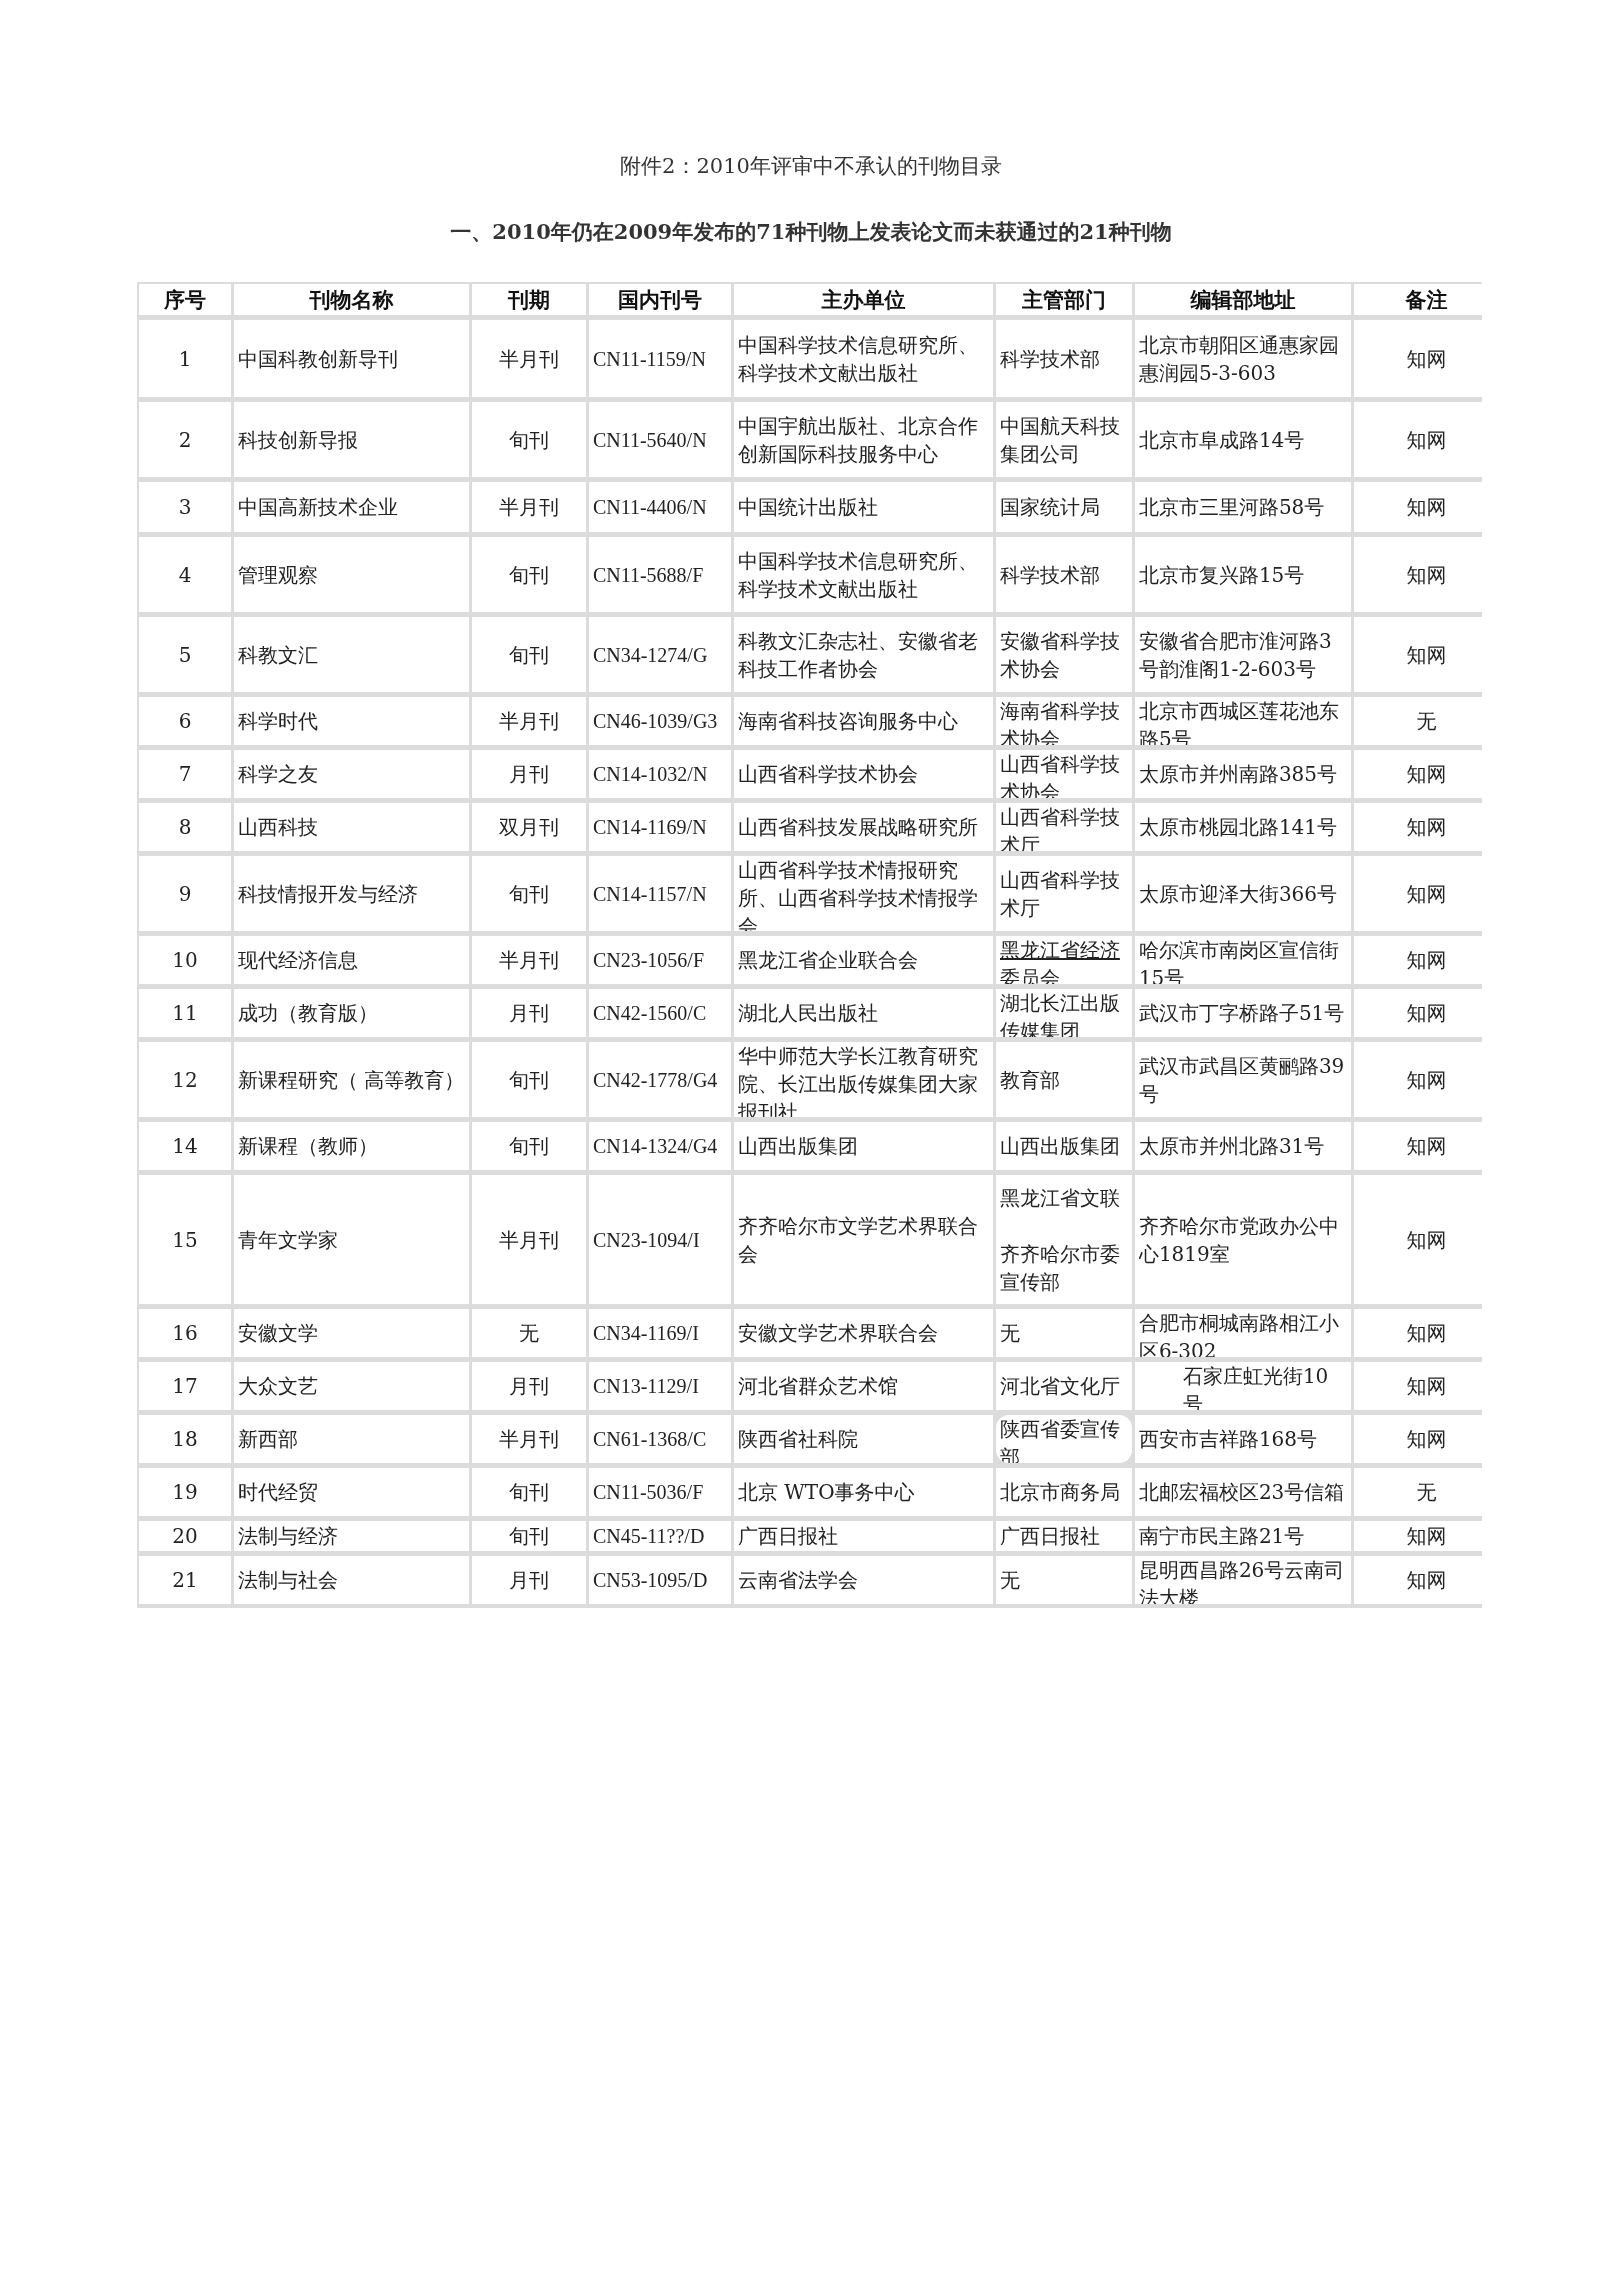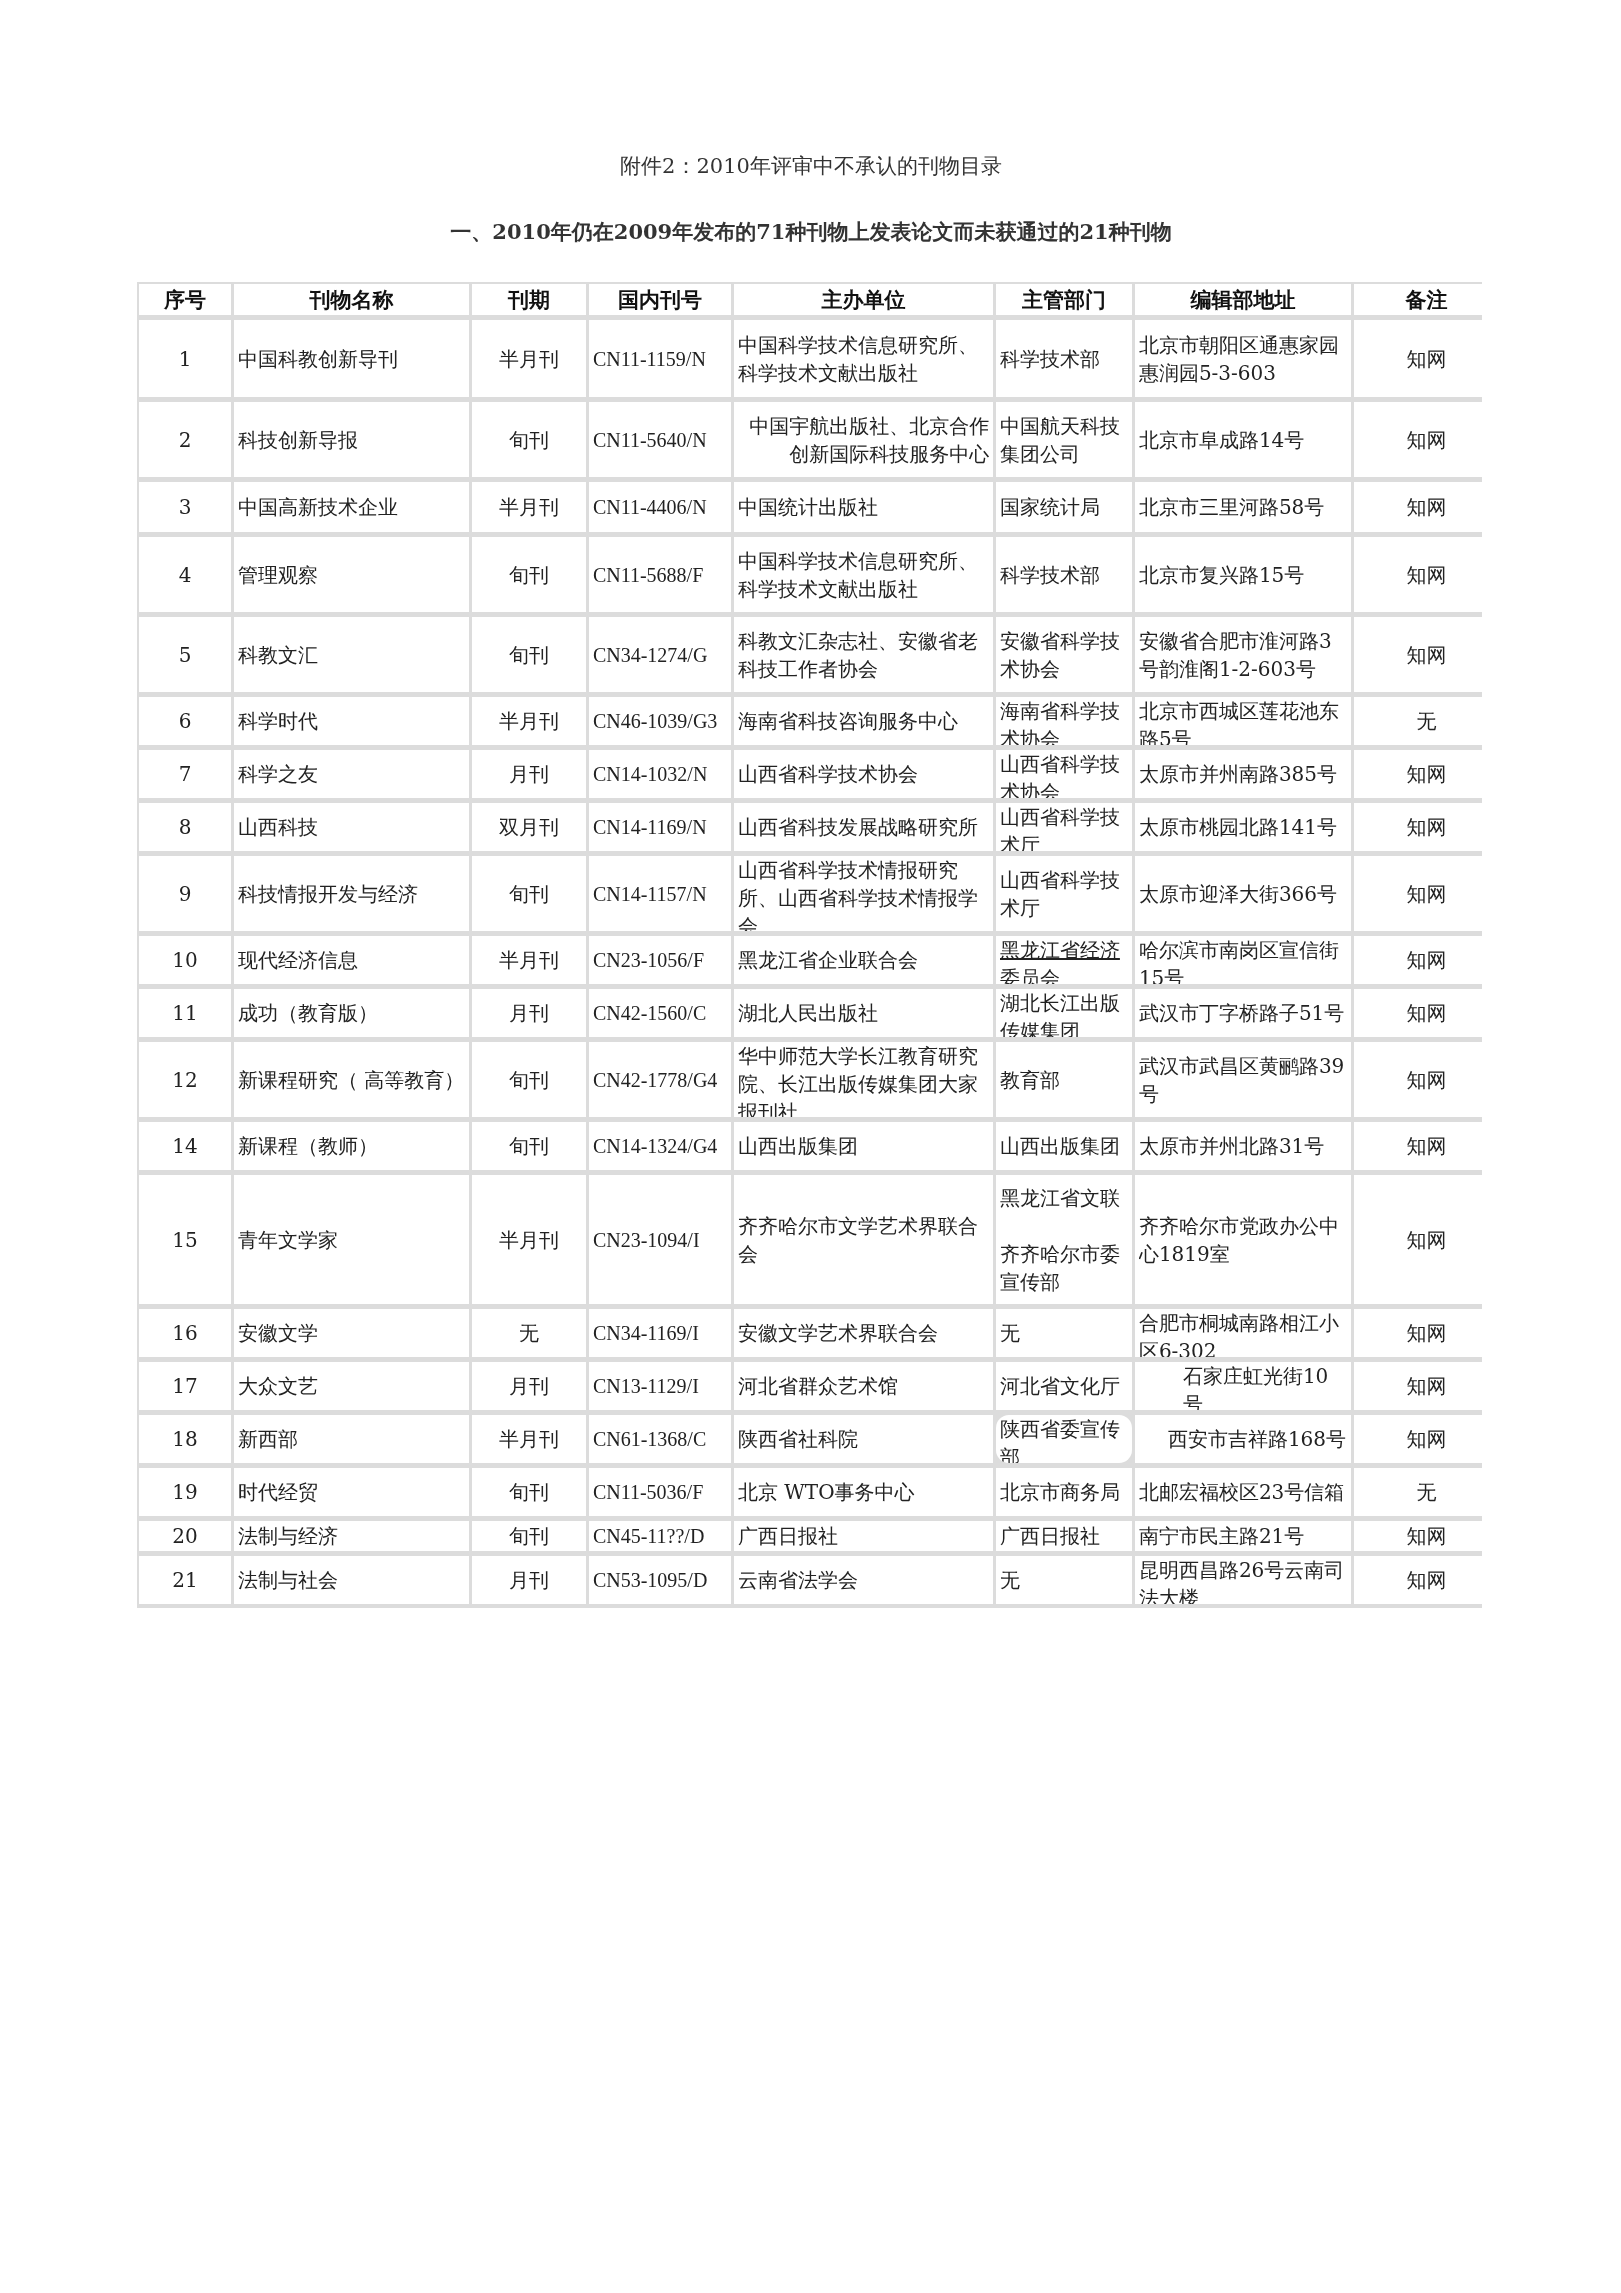--- a/index.html
+++ b/index.html
@@ -98,21 +98,21 @@
           <td class="l" style="height: 75px;">
             <div class="cell-inner" style="max-height: 75px; white-space: pre-wrap;">科技创新导报</div>
           </td>
           <td class="c" style="height: 75px;">
             <div class="cell-inner" style="max-height: 75px; white-space: pre-wrap;">旬刊</div>
           </td>
           <td class="l cn" style="height: 75px;">
             <div class="cell-inner" style="max-height: 75px; white-space: pre-wrap;">CN11-5640/N</div>
           </td>
           <td class="l" style="height: 75px;">
-            <div class="cell-inner" style="max-height: 75px; white-space: pre-wrap; text-align: right;">中国宇航出版社、北京合作创新国际科技服务中心</div>
+            <div class="cell-inner" style="max-height: 75px; white-space: pre-wrap;">中国宇航出版社、北京合作创新国际科技服务中心</div>
           </td>
           <td class="l" style="height: 75px;">
             <div class="cell-inner" style="max-height: 75px; white-space: pre-wrap;">中国航天科技集团公司</div>
           </td>
           <td class="l" style="height: 75px;">
             <div class="cell-inner" style="max-height: 75px; white-space: pre-wrap;">北京市阜成路14号</div>
           </td>
           <td class="c" style="height: 75px;">
             <div class="cell-inner" style="max-height: 75px; white-space: pre-wrap;">知网</div>
           </td>
@@ -496,21 +496,21 @@
           <td class="l cn" style="height: 48px;">
             <div class="cell-inner" style="max-height: 48px; white-space: pre-wrap;">CN61-1368/C</div>
           </td>
           <td class="l" style="height: 48px;">
             <div class="cell-inner" style="max-height: 48px; white-space: pre-wrap;">陕西省社科院</div>
           </td>
           <td class="l" style="height: 48px; border-radius: 13px;">
             <div class="cell-inner" style="max-height: 48px; white-space: pre-wrap;">陕西省委宣传部</div>
           </td>
           <td class="l" style="height: 48px;">
-            <div class="cell-inner" style="max-height: 48px; white-space: pre-wrap; margin-left: 29px;">西安市吉祥路168号</div>
+            <div class="cell-inner" style="max-height: 48px; white-space: pre-wrap;">西安市吉祥路168号</div>
           </td>
           <td class="c" style="height: 48px;">
             <div class="cell-inner" style="max-height: 48px; white-space: pre-wrap;">知网</div>
           </td>
         </tr>
         <tr>
           <td class="c" style="height: 48px;">
             <div class="cell-inner" style="max-height: 48px; white-space: pre-wrap;">19</div>
           </td>
           <td class="l" style="height: 48px;">

